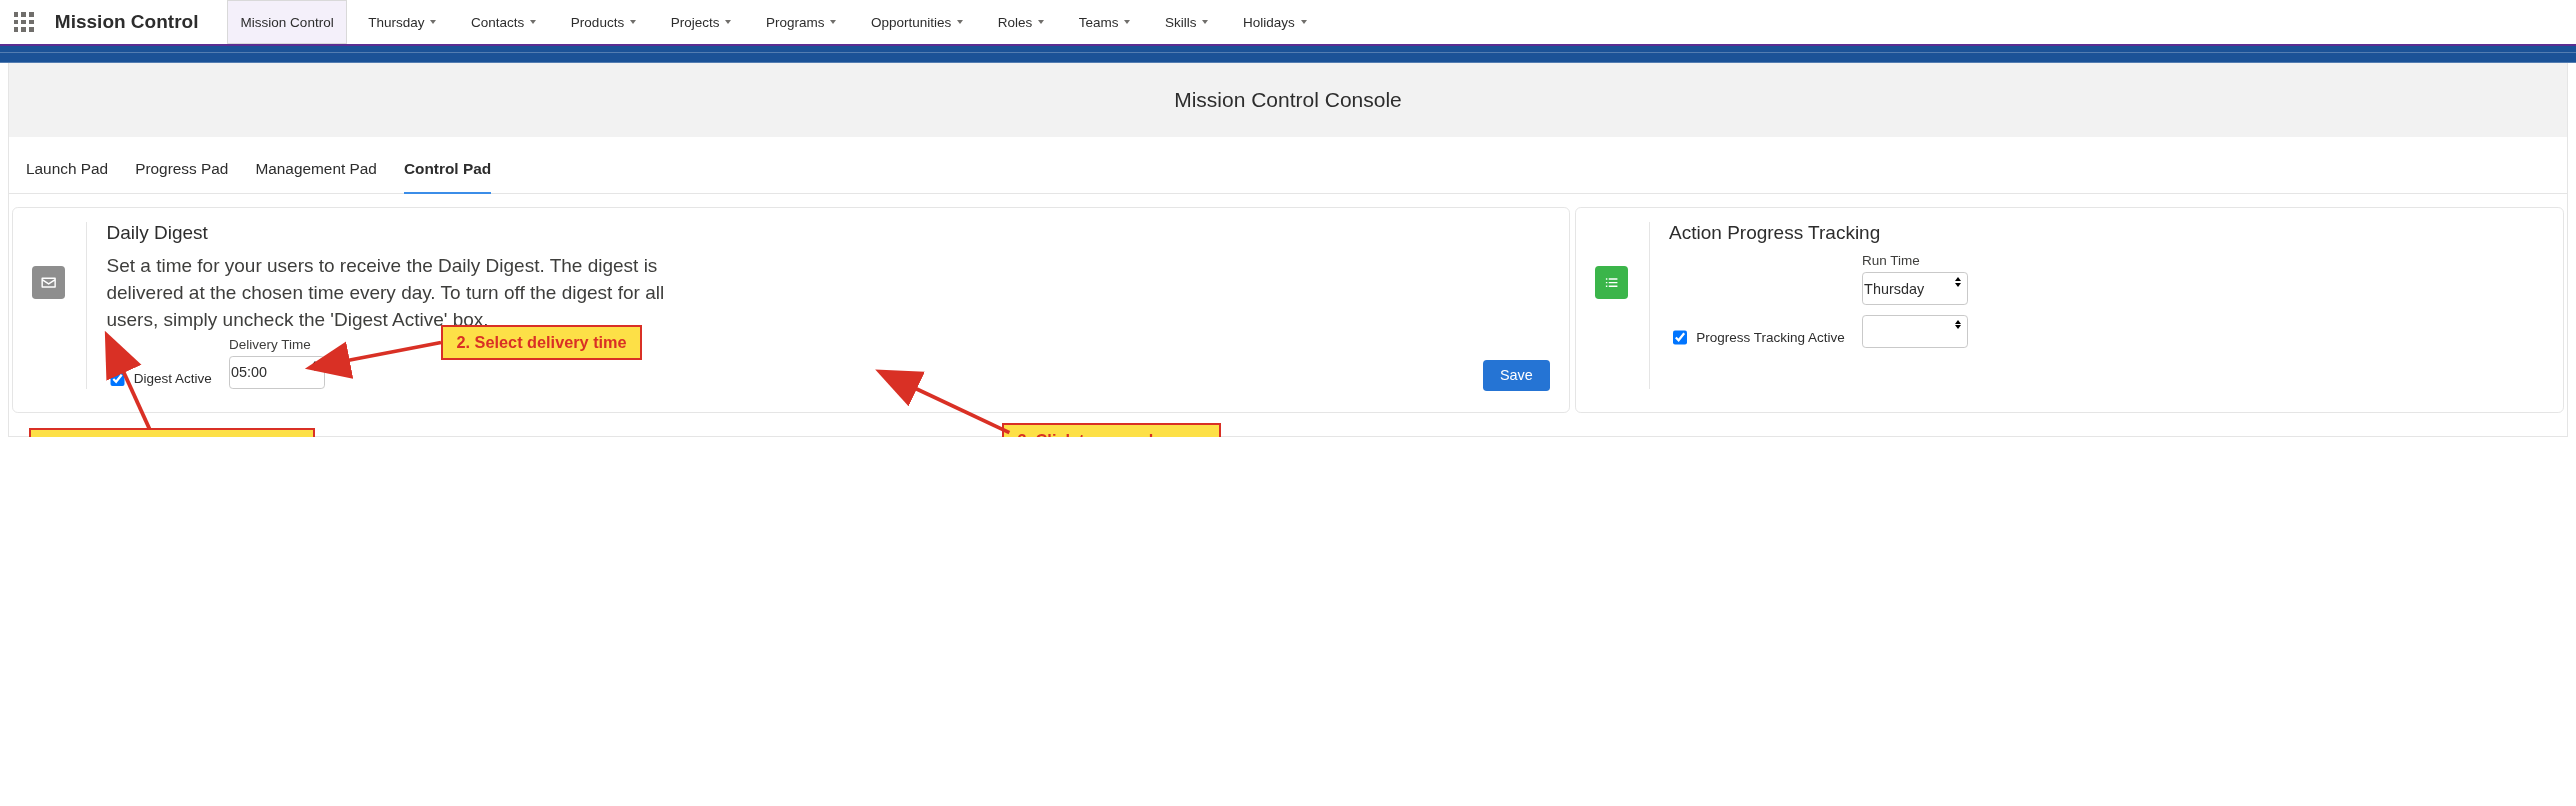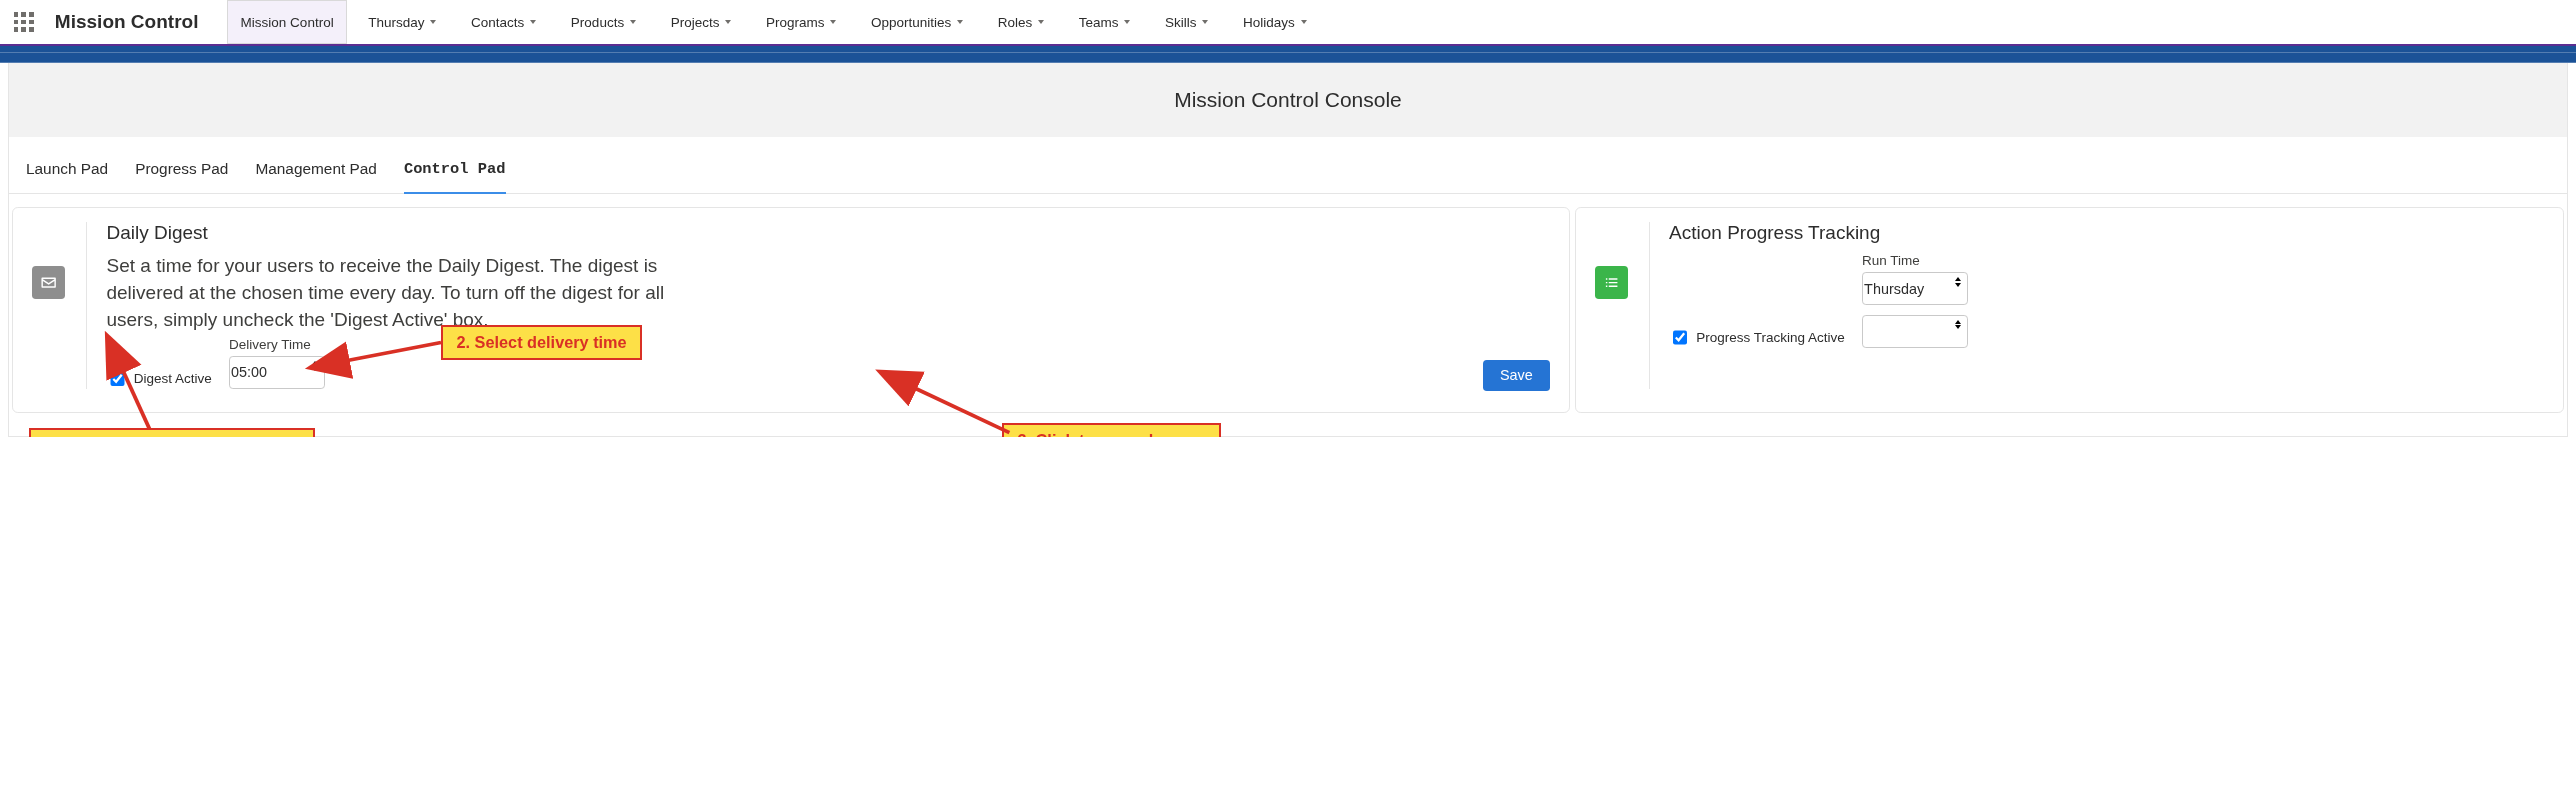--- a/index.html
+++ b/index.html
@@ -89,21 +89,20 @@
   .pad-tab {
     font-size: 15.4px;
     padding-bottom: 13.5px;
     cursor:pointer;
     color:#2d2d2d;
   }
   .pad-tab.active {
     font-weight:700;
     border-bottom: 2.9px solid #3b8de8;
     margin-bottom:-1px;
-    font-family:Liberation Mono, monospace;
   }
   
   .card-row {
     display:flex;
     gap:5px;
     padding:13.5px 3.8px 23px 3.8px;
     overflow:hidden;
   }
   .card {
     flex:1;

